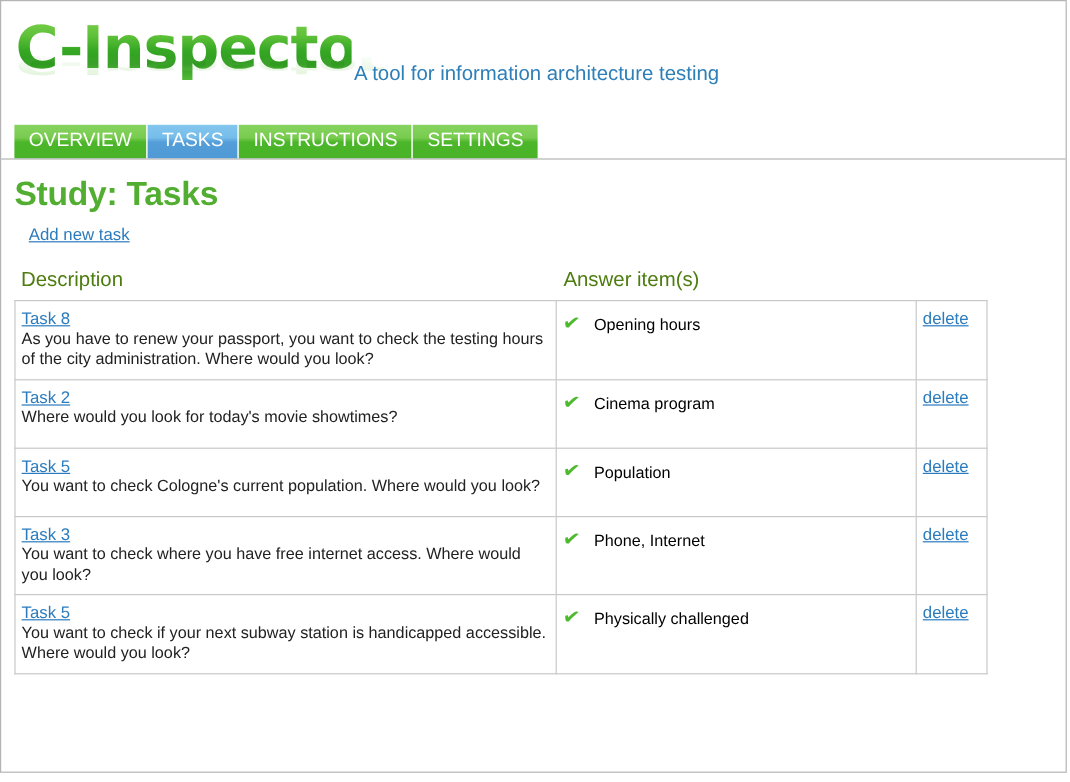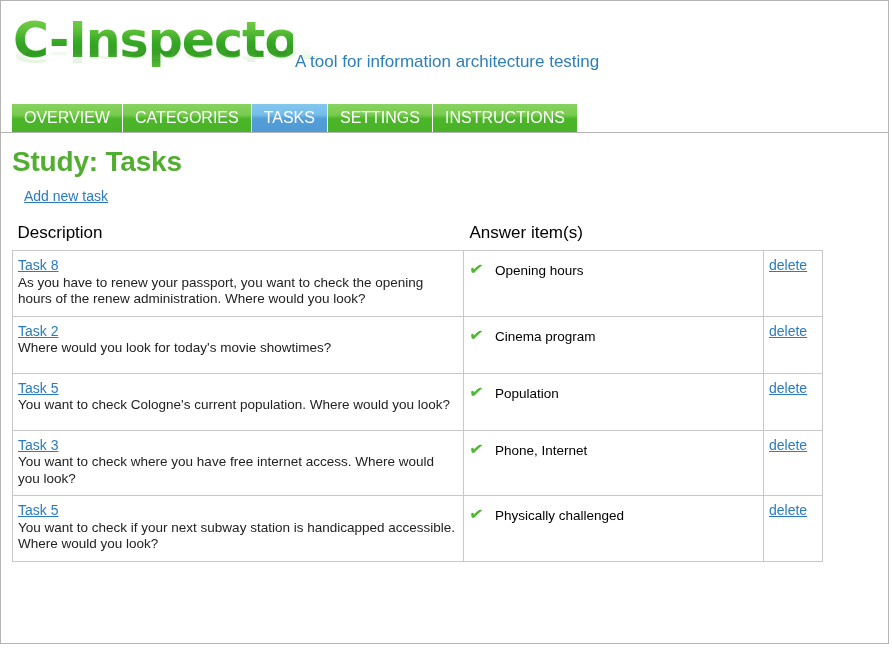--- a/index.html
+++ b/index.html
@@ -156,21 +156,21 @@
     width: 810px;
   }
   .tasks-table col.c-desc   { width: 451px; }
   .tasks-table col.c-answer { width: 300px; }
   .tasks-table col.c-del    { width: 59px; }
 
   .tasks-table th {
     text-align: left;
     font-size: 17px;
     font-weight: normal;
-    color: #000000;
+    color: #4d7c0f;
     padding: 0 0 7px 5px;
     border: none;
     vertical-align: bottom;
   }
   .tasks-table th.th-answer { padding-left: 6px; }
   .tasks-table th.th-del { padding: 0; }
 
   .tasks-table td {
     border: 1px solid #c8c8c8;
     vertical-align: top;
@@ -222,24 +222,23 @@
   <div class="header">
     <div class="logo-wrap">
       <div class="logo">C-Inspector</div>
       <div class="logo-reflection">C-Inspector</div>
     </div>
     <div class="subtitle">A tool for information architecture testing</div>
   </div>
 
   <div class="nav">
     <div class="nav-tab">OVERVIEW</div>
-    <div class="nav-tab">CATEGORIES</div>
     <div class="nav-tab active">TASKS</div>
+    <div class="nav-tab">INSTRUCTIONS</div>
     <div class="nav-tab">SETTINGS</div>
-    <div class="nav-tab">INSTRUCTIONS</div>
   </div>
   <div class="nav-rule"></div>
 
   <div class="content">
 
     <h1 class="page-title">Study: Tasks</h1>
 
     <div class="add-link-row">
       <a class="link">Add new task</a>
     </div>
@@ -255,21 +254,21 @@
           <th class="th-desc">Description</th>
           <th class="th-answer">Answer item(s)</th>
           <th class="th-del"></th>
         </tr>
       </thead>
       <tbody>
 
         <tr>
           <td>
             <a class="link task-label">Task 8</a>
-            <span class="task-desc">As you have to renew your passport, you want to check the opening hours of the renew administration. Where would you look?</span>
+            <span class="task-desc">As you have to renew your passport, you want to check the testing hours of the city administration. Where would you look?</span>
           </td>
           <td class="td-answer">
             <div class="answer-item">
               <span class="check-icon">✔</span>
               <span class="answer-label">Opening hours</span>
             </div>
           </td>
           <td class="td-delete">
             <a class="link">delete</a>
           </td>

